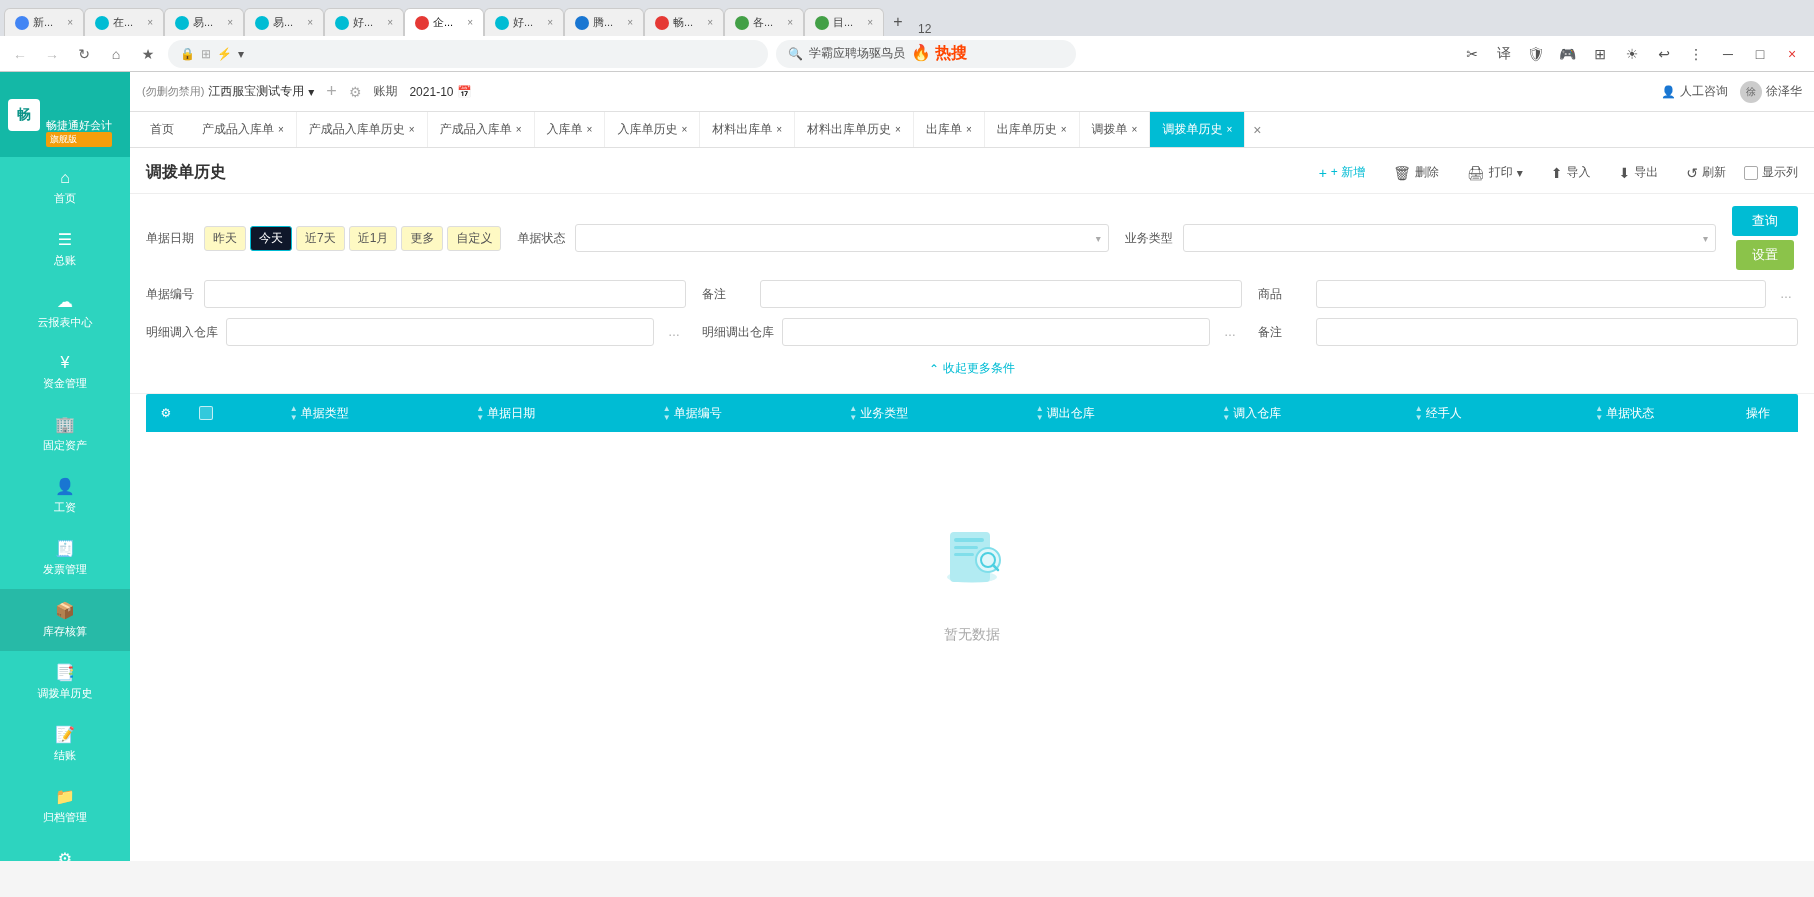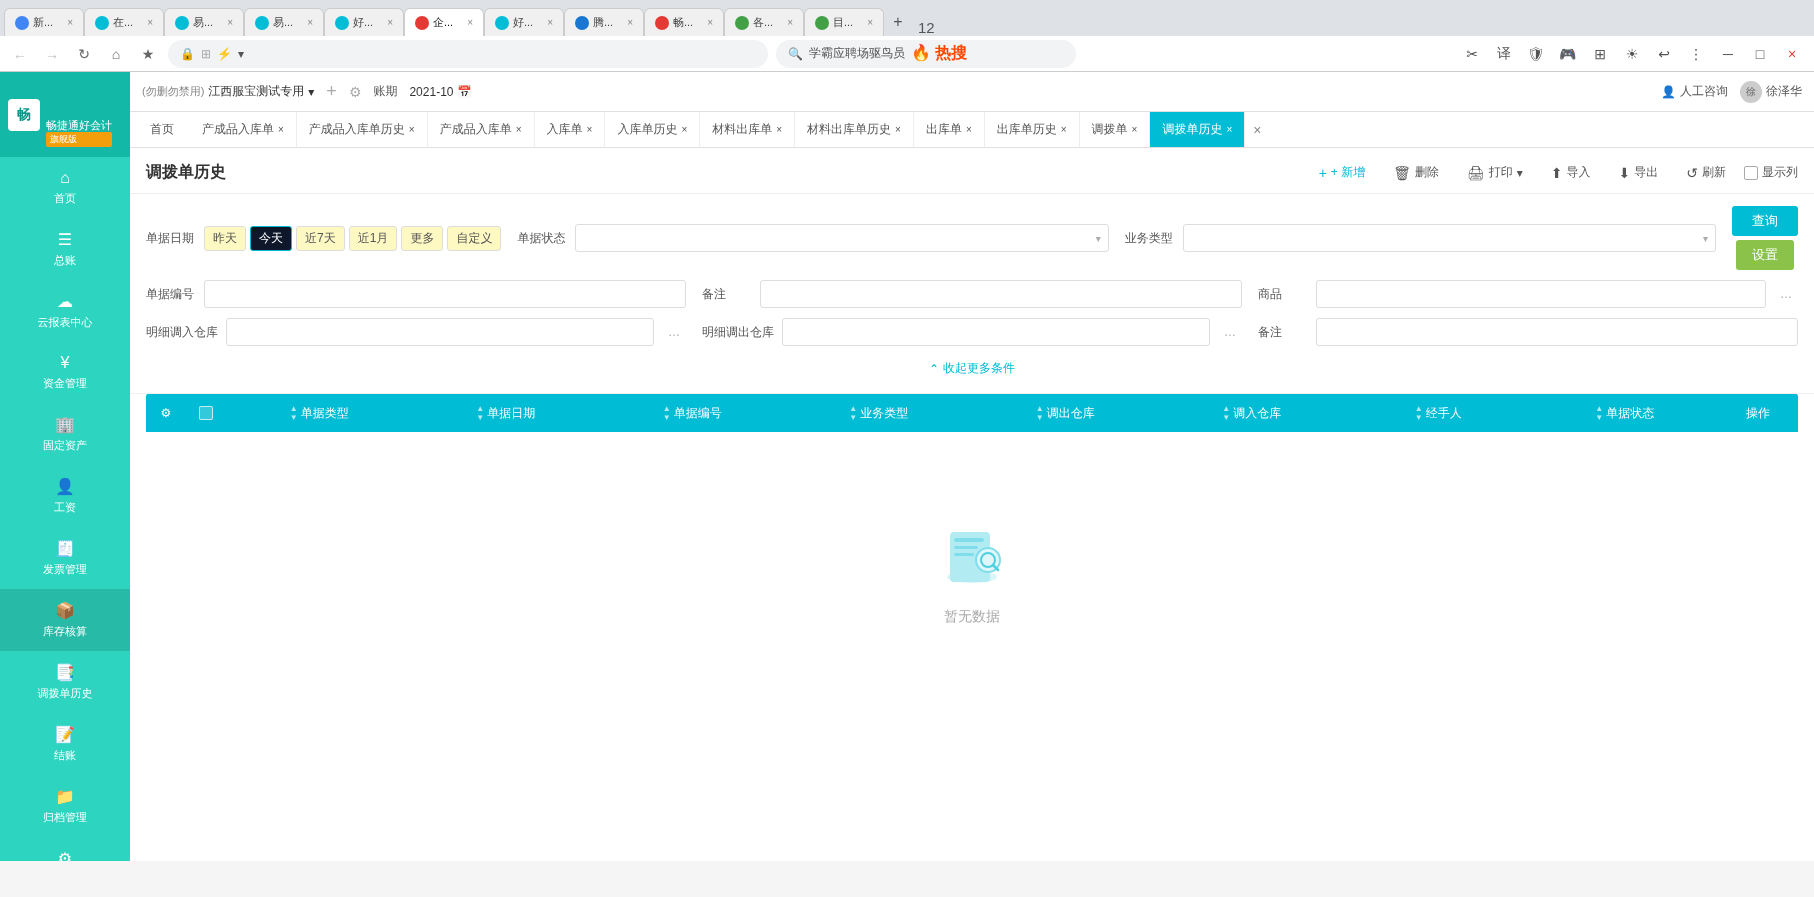--- a/index.html
+++ b/index.html
@@ -90,21 +90,21 @@
     .th-cell { flex: 1; display: flex; align-items: center; justify-content: center; color: #fff; font-size: 12px; padding: 0 8px; gap: 3px; white-space: nowrap; }
     .th-cell.th-settings { flex: 0 0 40px; }
     .th-cell.th-checkbox { flex: 0 0 40px; }
     .th-cell.th-actions { flex: 0 0 80px; }
     .th-sort { display: flex; flex-direction: column; gap: 1px; }
     .sort-arrow { font-size: 8px; color: rgba(255,255,255,0.7); line-height: 1; }
 
     
     .empty-state { display: flex; flex-direction: column; align-items: center; justify-content: center; padding: 80px 20px; gap: 16px; }
     .empty-icon { width: 80px; height: 80px; }
-    .empty-text { font-size: 14px; color: #aaa; }
+    .empty-text { font-size: 14px; color: #aaa; margin-top: 18px; }
 
     
     .app-main { flex: 1; display: flex; flex-direction: column; overflow: hidden; }
 
     .page-tab-home { padding: 0 16px; font-size: 12px; color: #555; cursor: pointer; height: 36px; display: inline-flex; align-items: center; }
   </style>
 </head>
 <body>
 
 <div class="browser-tabs">
@@ -157,21 +157,21 @@
     <div class="tab-icon" style="background:#43a047"></div>
     <span>各...</span>
     <span class="tab-close">×</span>
   </div>
   <div class="browser-tab">
     <div class="tab-icon" style="background:#43a047"></div>
     <span>目...</span>
     <span class="tab-close">×</span>
   </div>
   <div class="browser-new-tab">+</div>
-  <div style="padding:0 6px;font-size:15px;color:#555;display:flex;align-items:center;justify-content:center;">
+  <div style="padding:0 6px;font-size:12px;color:#555;display:flex;align-items:center;justify-content:center;">
     <span>12</span>
   </div>
 </div>
 
 <div class="browser-address-bar">
   <div class="nav-btn disabled">←</div>
   <div class="nav-btn disabled">→</div>
   <div class="nav-btn">↻</div>
   <div class="nav-btn">⌂</div>
   <div class="nav-btn">★</div>

